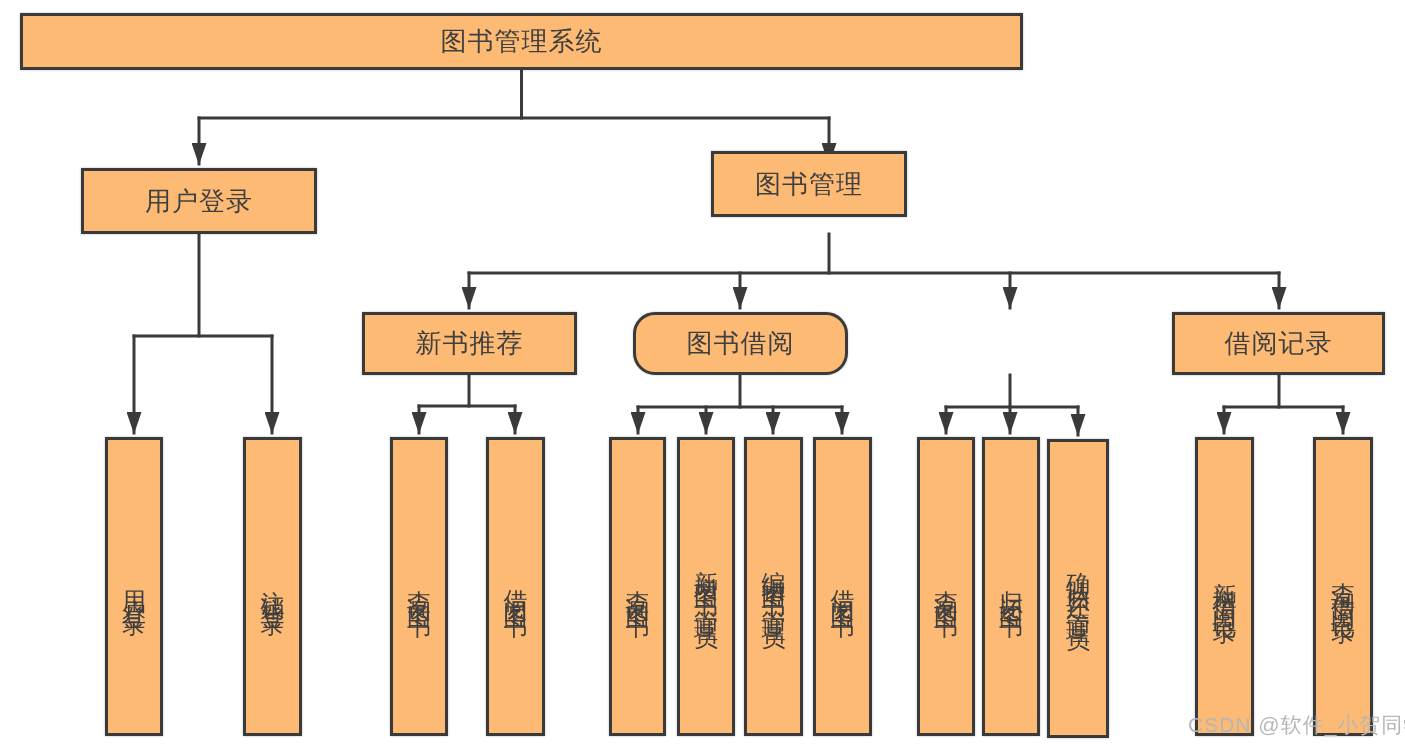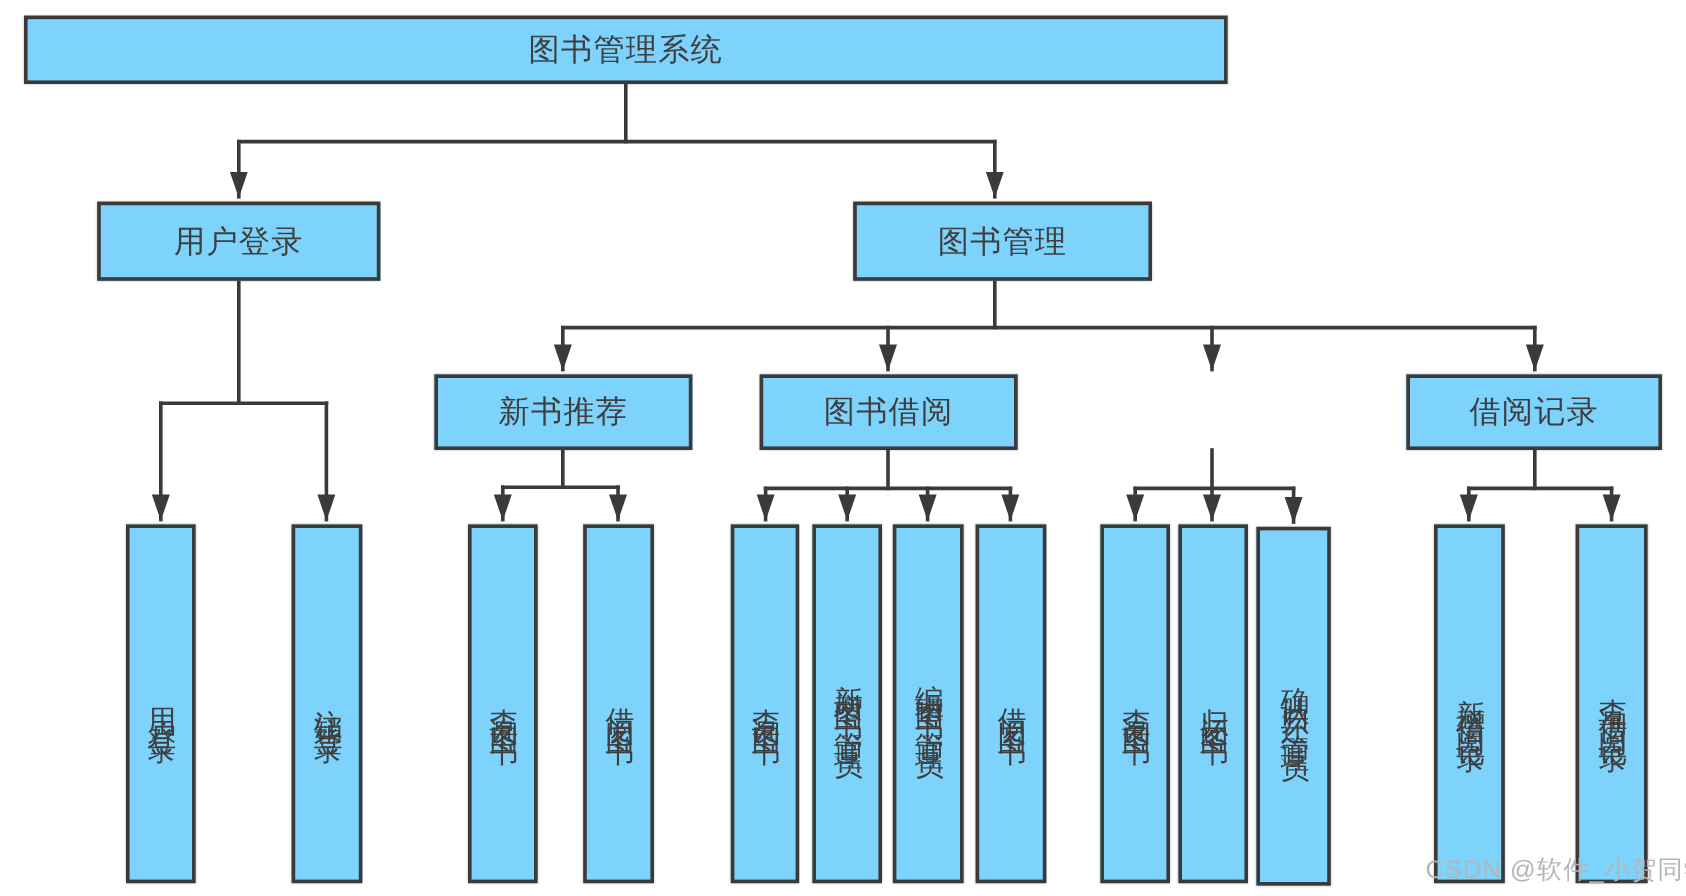--- a/index.html
+++ b/index.html
@@ -16,21 +16,21 @@
   .wire {
     stroke: var(--line, #3a3a3a);
     stroke-width: 3;
     fill: none;
     stroke-linecap: square;
   }
   #ah polygon { fill: var(--line, #3a3a3a); }
   .box {
     position: absolute;
     border: 3px solid var(--line, #3a3a3a);
-    background: #7dd3fc;
+    background: #fdba74;
     color: var(--text, #3f3f3f);
     display: flex;
     align-items: center;
     justify-content: center;
     box-shadow: 0 0 2px rgba(0,0,0,0.28);
   }
   .box.h { font-size: 26px; letter-spacing: 1px; }
   .box.v {
     writing-mode: vertical-rl;
     text-orientation: mixed;
@@ -97,24 +97,24 @@
 
     <line class="wire" x1="1279" y1="375" x2="1279" y2="407"></line>
     <line class="wire" x1="1224" y1="407" x2="1343" y2="407"></line>
     <line class="wire" x1="1224" y1="407" x2="1224" y2="433" marker-end="url(#ah)"></line>
     <line class="wire" x1="1343" y1="407" x2="1343" y2="433" marker-end="url(#ah)"></line>
   </svg>
 
   <div class="box h" style="left:20px; top:13px; width:1003px; height:57px;">图书管理系统</div>
 
   <div class="box h" style="left:81px; top:168px; width:236px; height:66px;">用户登录</div>
-  <div class="box h" style="left:711px; top:168px; width:249px; height:66px;">图书管理</div>
+  <div class="box h" style="left:711px; top:151px; width:196px; height:66px;">图书管理</div>
 
   <div class="box h" style="left:362px; top:312px; width:215px; height:63px;">新书推荐</div>
-  <div class="box h" style="left:633px; top:312px; width:215px; height:63px;">图书借阅</div>
+  <div class="box h" style="left:633px; top:312px; width:215px; height:63px;border-radius:22px;">图书借阅</div>
   <div class="box h" style="left:1172px; top:312px; width:213px; height:63px;">借阅记录</div>
 
   <div class="box v" style="left:105px; top:437px; width:58px; height:299px;">用户登录</div>
   <div class="box v" style="left:243px; top:437px; width:59px; height:299px;">注销登录</div>
 
   <div class="box v" style="left:390px; top:437px; width:58px; height:299px;">查询图书</div>
   <div class="box v" style="left:486px; top:437px; width:59px; height:299px;">借阅图书</div>
 
   <div class="box v" style="left:609px; top:437px; width:57px; height:299px;">查询图书</div>
   <div class="box v" style="left:677px; top:437px; width:58px; height:299px;">新增图书（管理员）</div>

